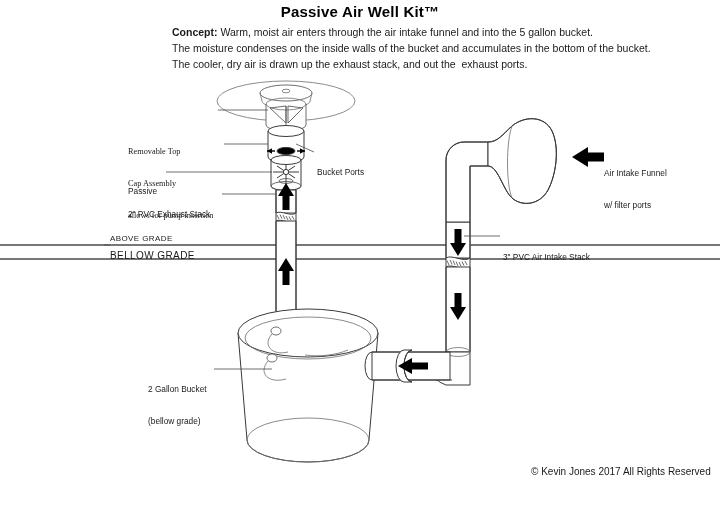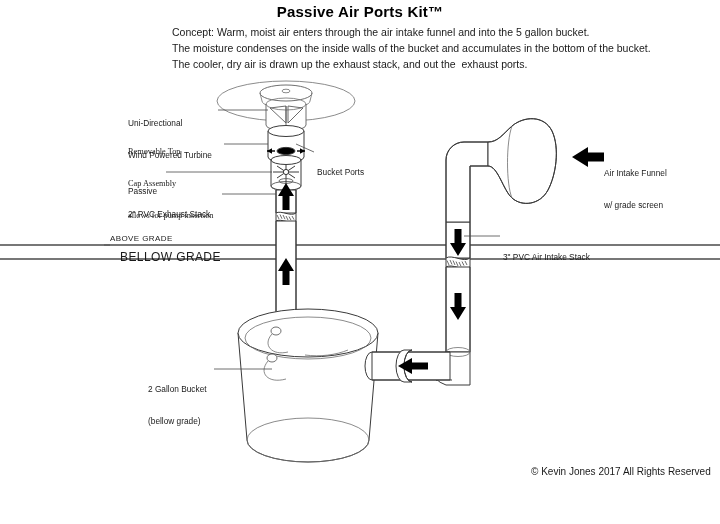--- a/index.html
+++ b/index.html
@@ -56,45 +56,45 @@
   }
   .concept-line {
     position: absolute;
     font-size: 10.5px;
     color: #1a1a1a;
     white-space: pre;
   }
   #concept-1 { left: 172px; top: 26px; }
   #concept-2 { left: 172px; top: 42px; }
   #concept-3 { left: 172px; top: 58px; }
-  .concept-strong { font-weight: normal; }
+  .concept-strong { font-weight: bold; }
 
   .callout { font-size: 8.3px; color: #1a1a1a; }
   .callout div { white-space: pre; }
 
   #label-turbine { left: 128px; top: 97px; }
   #label-cap { left: 128px; top: 126px; font-family: Liberation Serif, serif; }
   #label-impeller { left: 128px; top: 165px; }
   #label-exhaust-stack { left: 128px; top: 188px; }
   #label-exhaust-ports { left: 317px; top: 146px; }
   #label-intake-funnel { left: 604px; top: 147px; }
   #label-intake-stack { left: 503px; top: 231px; }
   #label-bucket { left: 148px; top: 363px; }
 
   #label-above-grade { left: 110px; top: 234px; font-size: 8px; letter-spacing: 0.4px; }
-  #label-below-grade { left: 110px; top: 250px; font-size: 12px; letter-spacing: 0.4px; margin-left: 10px; }
+  #label-below-grade { left: 110px; top: 250px; font-size: 10px; letter-spacing: 0.4px; }
 
   #copyright { left: 531px; top: 466px; font-size: 10px; color: #1a1a1a; }
 </style>
 </head>
 <body>
 
 <div id="diagram-root">
 
-  <div id="page-title">Passive Air Ports Kit™</div>
+  <div id="page-title">Passive Air Well Kit™</div>
 
   <div class="concept-line" id="concept-1"><span class="concept-strong">Concept:</span><span> Warm, moist air enters through the air intake funnel and into the 5 gallon bucket.</span></div>
   <div class="concept-line" id="concept-2">The moisture condenses on the inside walls of the bucket and accumulates in the bottom of the bucket.</div>
   <div class="concept-line" id="concept-3">The cooler, dry air is drawn up the exhaust stack, and out the  exhaust ports.</div>
 
   <svg class="drawing" viewBox="0 0 720 524">
 
     <line class="grade-rule" x1="0" y1="245" x2="720" y2="245"></line>
     <line class="grade-rule" x1="0" y1="259" x2="720" y2="259"></line>
 
@@ -232,24 +232,20 @@
     <line class="ln-lead" x1="224" y1="144" x2="268" y2="144"></line>
     <line class="ln-lead" x1="166" y1="172" x2="272" y2="172"></line>
     <line class="ln-lead" x1="222" y1="194" x2="276" y2="194"></line>
     <line class="ln-lead" x1="314" y1="152" x2="296" y2="144"></line>
     <line class="ln-lead" x1="500" y1="236" x2="464" y2="236"></line>
     <line class="ln-lead" x1="214" y1="369" x2="272" y2="369"></line>
 
     <line class="ln-lead" x1="104" y1="245" x2="110" y2="245"></line>
   </svg>
 
-  <div class="txt callout" id="label-turbine">
-    <div>Uni-Directional</div>
-    <div>Wind Powered Turbine</div>
-  </div>
 
   <div class="txt callout" id="label-cap">
     <div>Removable Top</div>
     <div>Cap Assembly</div>
     <div>allows for pump insertion</div>
   </div>
 
   <div class="txt callout" id="label-impeller">
     <div>Passive</div>
   </div>
@@ -257,21 +253,21 @@
   <div class="txt callout" id="label-exhaust-stack">
     <div>2" PVC Exhaust Stack</div>
   </div>
 
   <div class="txt callout" id="label-exhaust-ports">
     <div>Bucket Ports</div>
   </div>
 
   <div class="txt callout" id="label-intake-funnel">
     <div>Air Intake Funnel</div>
-    <div>w/ grade screen</div>
+    <div>w/ filter ports</div>
   </div>
 
   <div class="txt callout" id="label-intake-stack">
     <div>3" PVC Air Intake Stack</div>
   </div>
 
   <div class="txt callout" id="label-bucket">
     <div>2 Gallon Bucket</div>
     <div>(bellow grade)</div>
   </div>

